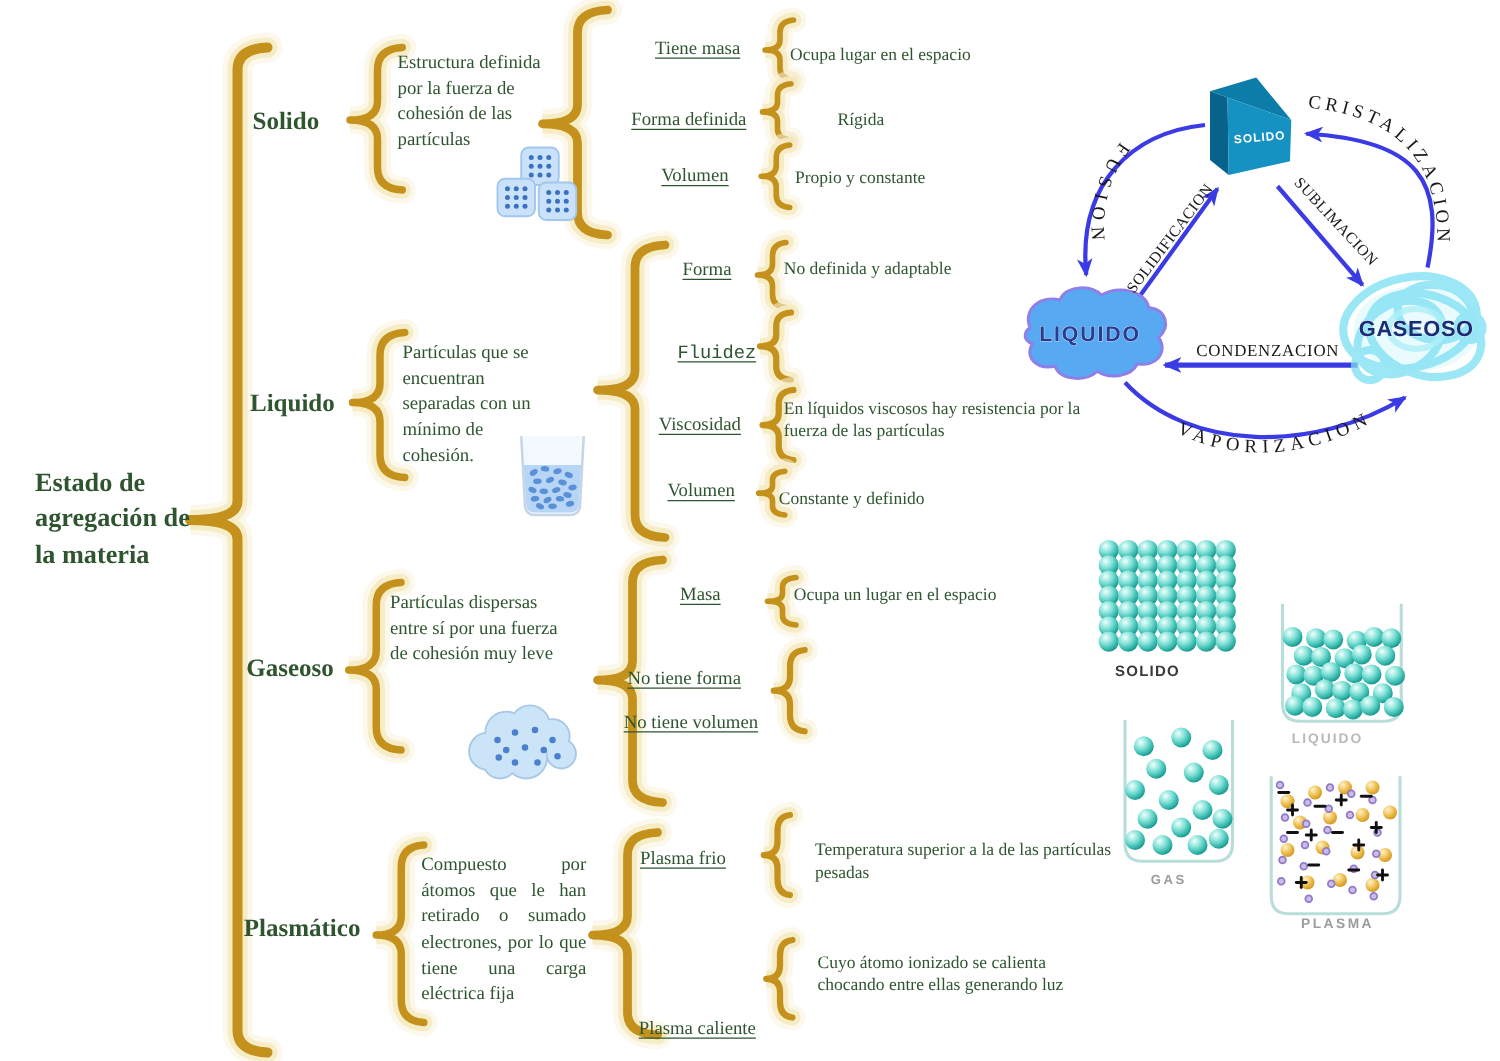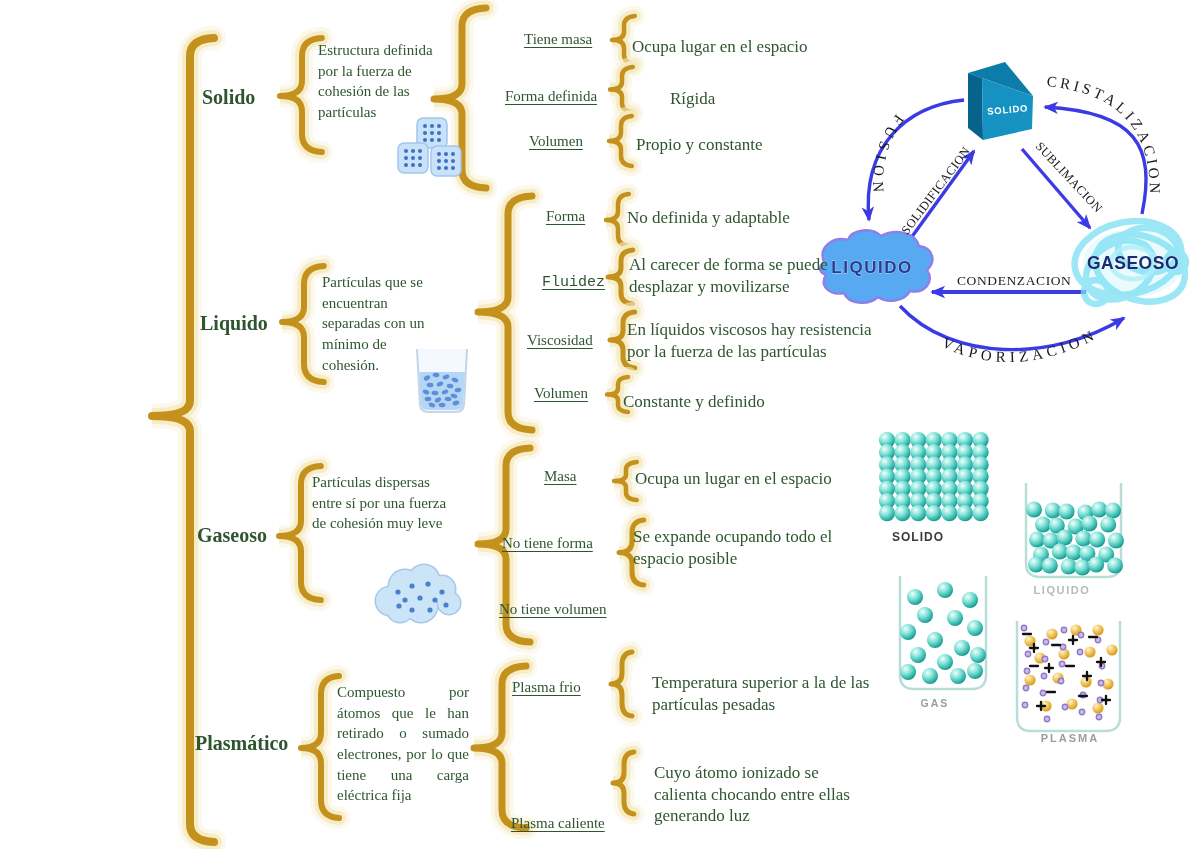--- a/index.html
+++ b/index.html
@@ -5,21 +5,21 @@
   html,body{margin:0;padding:0;background:#fff;}
   .stage{position:relative;width:1200px;height:849px;background:#fff;overflow:hidden;
          font-family:"Liberation Serif",serif;}
   svg.art{position:absolute;left:0;top:0;}
   .t{position:absolute;color:#2F5530;}
   .title{font-size:21px;font-weight:bold;line-height:1.35;}
   .branch{font-size:20px;font-weight:bold;}
   .desc{font-size:15px;line-height:1.38;}
   .desc.just{text-align:justify;}
   .prop{font-size:15px;text-decoration:underline;text-underline-offset:3px;}
-  .val{font-size:17px;line-height:1.27;}
+  .val{font-size:14px;line-height:1.27;}
   text.cyc{font-family:"Liberation Serif",serif;fill:#191919;}
   text.statelbl{font-family:"Liberation Sans",sans-serif;font-weight:bold;}
   text.figlbl{font-family:"Liberation Sans",sans-serif;font-weight:bold;}
 </style>
 </head>
 <body>
 
 <div class="stage">
 
   <svg class="art" width="1200" height="849" viewBox="0 0 1200 849">
@@ -405,48 +405,47 @@
         <line x1="1047" y1="692" x2="1055" y2="692" stroke="#111" stroke-width="2.3" stroke-linecap="round"></line>
         <line x1="1079" y1="696" x2="1087" y2="696" stroke="#111" stroke-width="2.3" stroke-linecap="round"></line>
       </g>
 
     <text class="figlbl" x="918" y="541" text-anchor="middle" font-size="12" letter-spacing="1" fill="#3A3A3A">SOLIDO</text>
     <text class="figlbl" x="1062" y="594" text-anchor="middle" font-size="11" letter-spacing="1.6" fill="#B9B9B9">LIQUIDO</text>
     <text class="figlbl" x="935" y="707" text-anchor="middle" font-size="10.5" letter-spacing="2" fill="#9C9C9C">GAS</text>
     <text class="figlbl" x="1070" y="742" text-anchor="middle" font-size="11" letter-spacing="2" fill="#9C9C9C">PLASMA</text>
   </svg>
 
+  <div class="t title" style="left:28px;top:372px;width:140px;">Estado de agregación de la materia</div>
 
   <div class="t branch" style="left:202px;top:86px;">Solido</div>
   <div class="t desc" style="left:318px;top:40px;width:122px;">Estructura definida por la fuerza de cohesión de las partículas</div>
   <div class="t prop" style="left:524px;top:31px;">Tiene masa</div>
   <div class="t val" style="left:632px;top:36px;width:200px;">Ocupa lugar en el espacio</div>
   <div class="t prop" style="left:505px;top:88px;text-align:right;">Forma definida</div>
   <div class="t val" style="left:638px;top:88px;width:160px;margin-left:32px;">Rígida</div>
   <div class="t prop" style="left:529px;top:133px;">Volumen</div>
   <div class="t val" style="left:636px;top:134px;width:200px;">Propio y constante</div>
 
   <div class="t branch" style="left:200px;top:312px;">Liquido</div>
   <div class="t desc" style="left:322px;top:272px;width:114px;">Partículas que se encuentran separadas con un mínimo de cohesión.</div>
   <div class="t prop" style="left:546px;top:208px;text-align:right;">Forma</div>
   <div class="t val" style="left:627px;top:207px;width:215px;">No definida y adaptable</div>
   <div class="t prop" style="left:542px;top:274px;font-family:Liberation Mono, monospace;">Fluidez</div>
-  <div class="t val" style="left:629px;top:254px;width:205px;">Al carecer de forma se puede desplazar y movilizarse</div>
   <div class="t prop" style="left:527px;top:332px;">Viscosidad</div>
   <div class="t val" style="left:627px;top:319px;width:245px;">En líquidos viscosos hay resistencia por la fuerza de las partículas</div>
   <div class="t prop" style="left:534px;top:385px;">Volumen</div>
   <div class="t val" style="left:623px;top:391px;width:200px;">Constante y definido</div>
 
   <div class="t branch" style="left:197px;top:524px;">Gaseoso</div>
   <div class="t desc" style="left:312px;top:472px;width:135px;">Partículas dispersas entre sí por una fuerza de cohesión muy leve</div>
   <div class="t prop" style="left:544px;top:468px;">Masa</div>
   <div class="t val" style="left:635px;top:468px;width:210px;">Ocupa un lugar en el espacio</div>
   <div class="t prop" style="left:502px;top:535px;">No tiene forma</div>
-  <div class="t val" style="left:633px;top:526px;width:220px;">Se expande ocupando todo el espacio posible</div>
-  <div class="t prop" style="left:499px;top:601px;">No tiene volumen</div>
+  <div class="t prop" style="left:499px;top:570px;">No tiene volumen</div>
 
   <div class="t branch" style="left:195px;top:732px;">Plasmático</div>
   <div class="t desc just" style="left:337px;top:682px;width:132px;">Compuesto por átomos que le han retirado o sumado electrones, por lo que tiene una carga eléctrica fija</div>
   <div class="t prop" style="left:512px;top:679px;">Plasma frio</div>
   <div class="t val" style="left:652px;top:672px;width:240px;">Temperatura superior a la de las partículas pesadas</div>
   <div class="t prop" style="left:511px;top:777px;margin-top:38px;">Plasma caliente</div>
   <div class="t val" style="left:654px;top:762px;width:200px;">Cuyo átomo ionizado se calienta chocando entre ellas generando luz</div>
 </div>
 
 </body></html>

